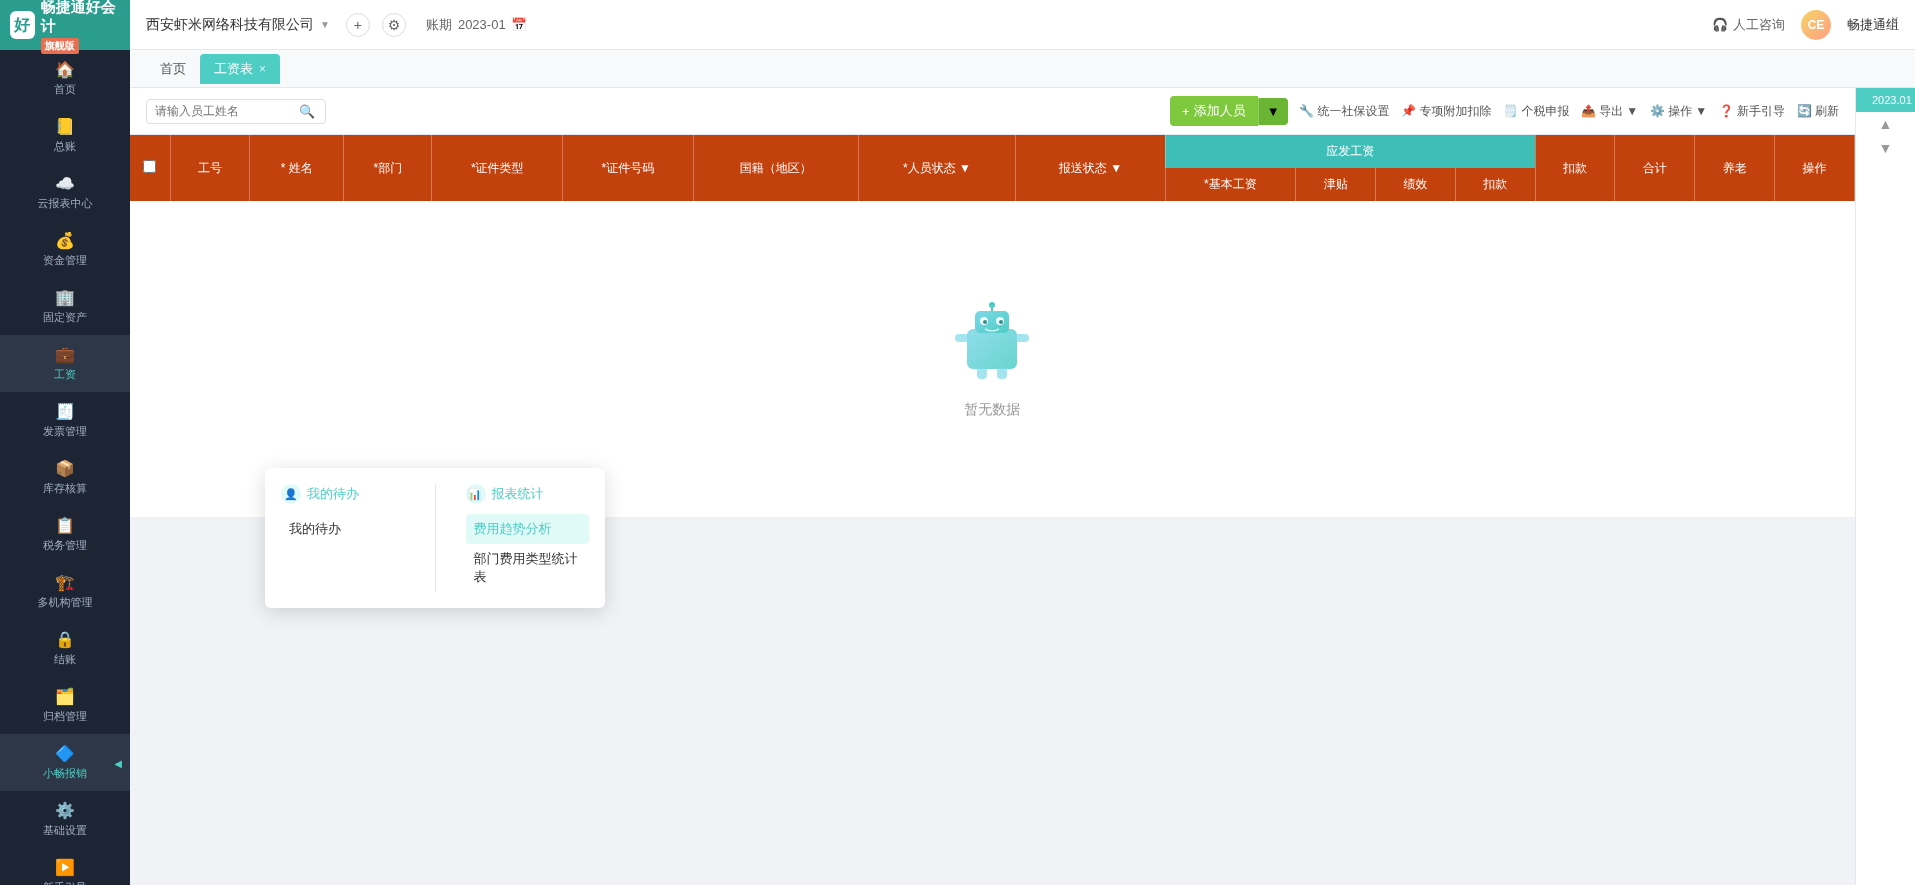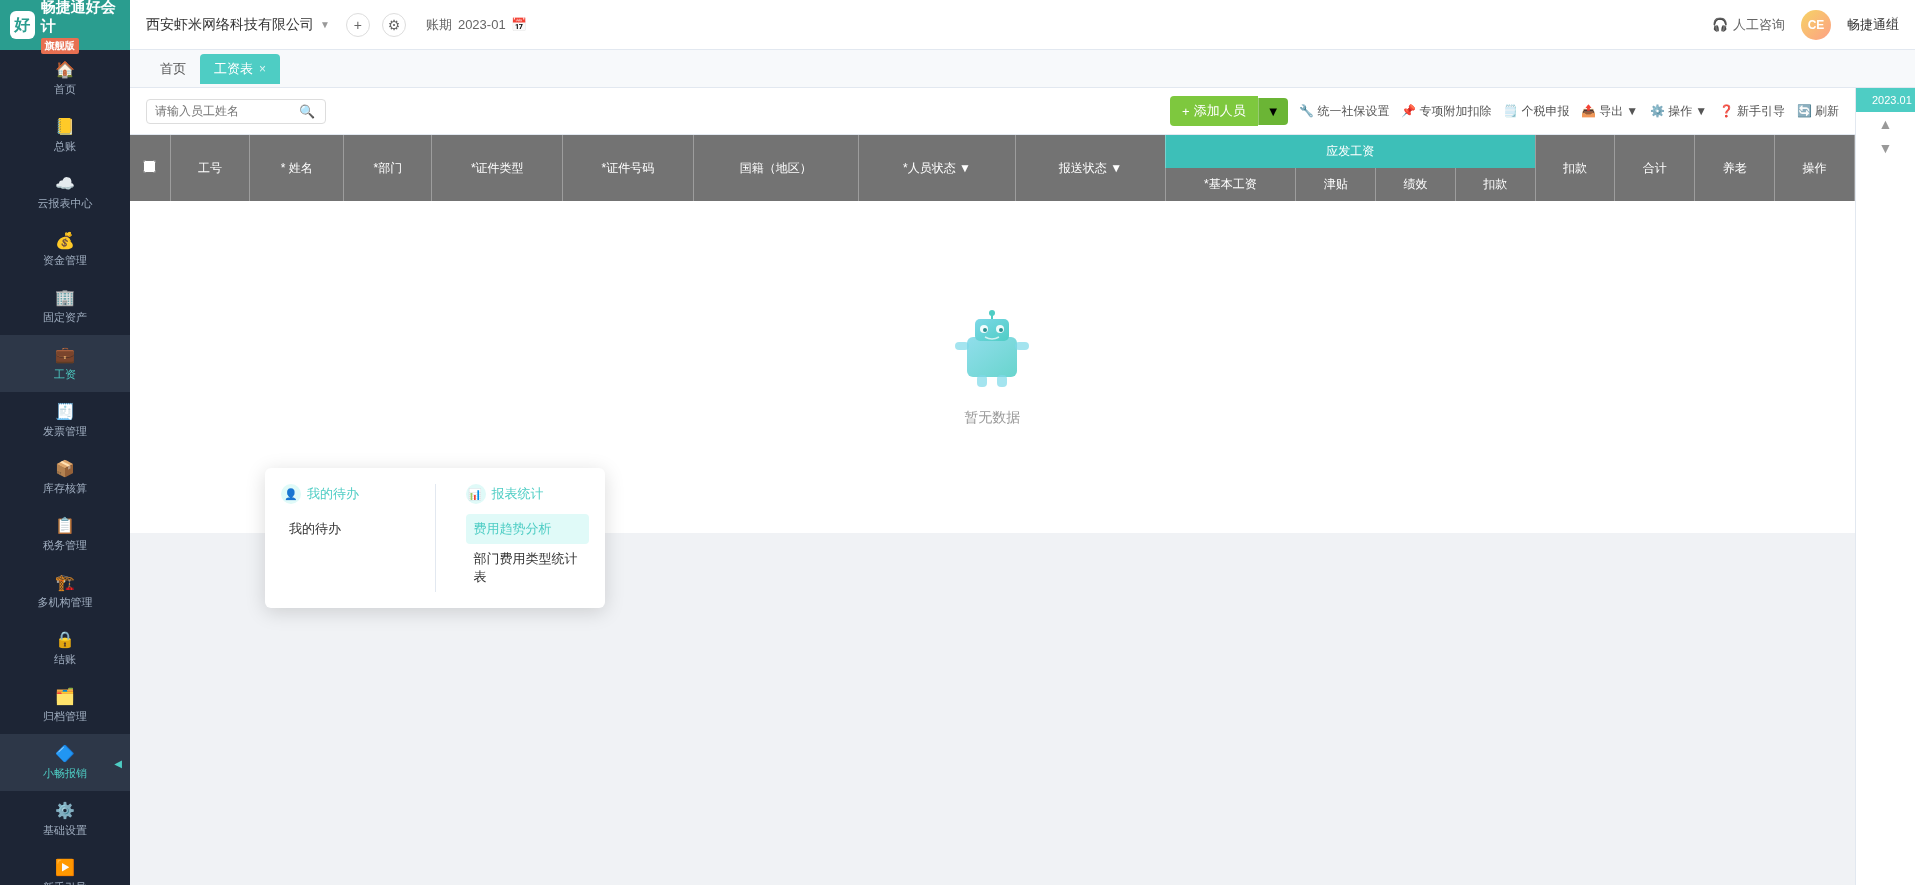--- a/index.html
+++ b/index.html
@@ -259,21 +259,21 @@
       flex: 1;
       overflow: auto;
       position: relative;
     }
     .wage-table {
       width: 100%;
       border-collapse: collapse;
       min-width: 1200px;
     }
     .wage-table thead tr th {
-      background: #737373;
+      background: #c2410c;
       color: white;
       padding: 8px 10px;
       font-size: 12px;
       font-weight: normal;
       border-right: 1px solid rgba(255,255,255,0.3);
       white-space: nowrap;
       text-align: center;
     }
     .col-group-header {
       background: #3dbfb8 !important;
@@ -610,21 +610,21 @@
             </tr>
             <tr>
               <th>*基本工资</th>
               <th>津贴</th>
               <th>绩效</th>
               <th>扣款</th>
             </tr>
           </thead>
           <tbody>
             <tr>
-              <td colspan="17" style="padding:16px;border:none;">
+              <td colspan="17" style="padding:8px;border:none;">
                 <div class="table-empty">
                   <div class="robot-icon-wrap">
                     <svg width="90" height="90" viewBox="0 0 90 90">
                       <defs>
                         <linearGradient id="robotGrad" x1="0%" y1="0%" x2="100%" y2="100%">
                           <stop offset="0%" style="stop-color:#7dd8e8;stop-opacity:1"></stop>
                           <stop offset="100%" style="stop-color:#4ecdc4;stop-opacity:1"></stop>
                         </linearGradient>
                       </defs>
 

